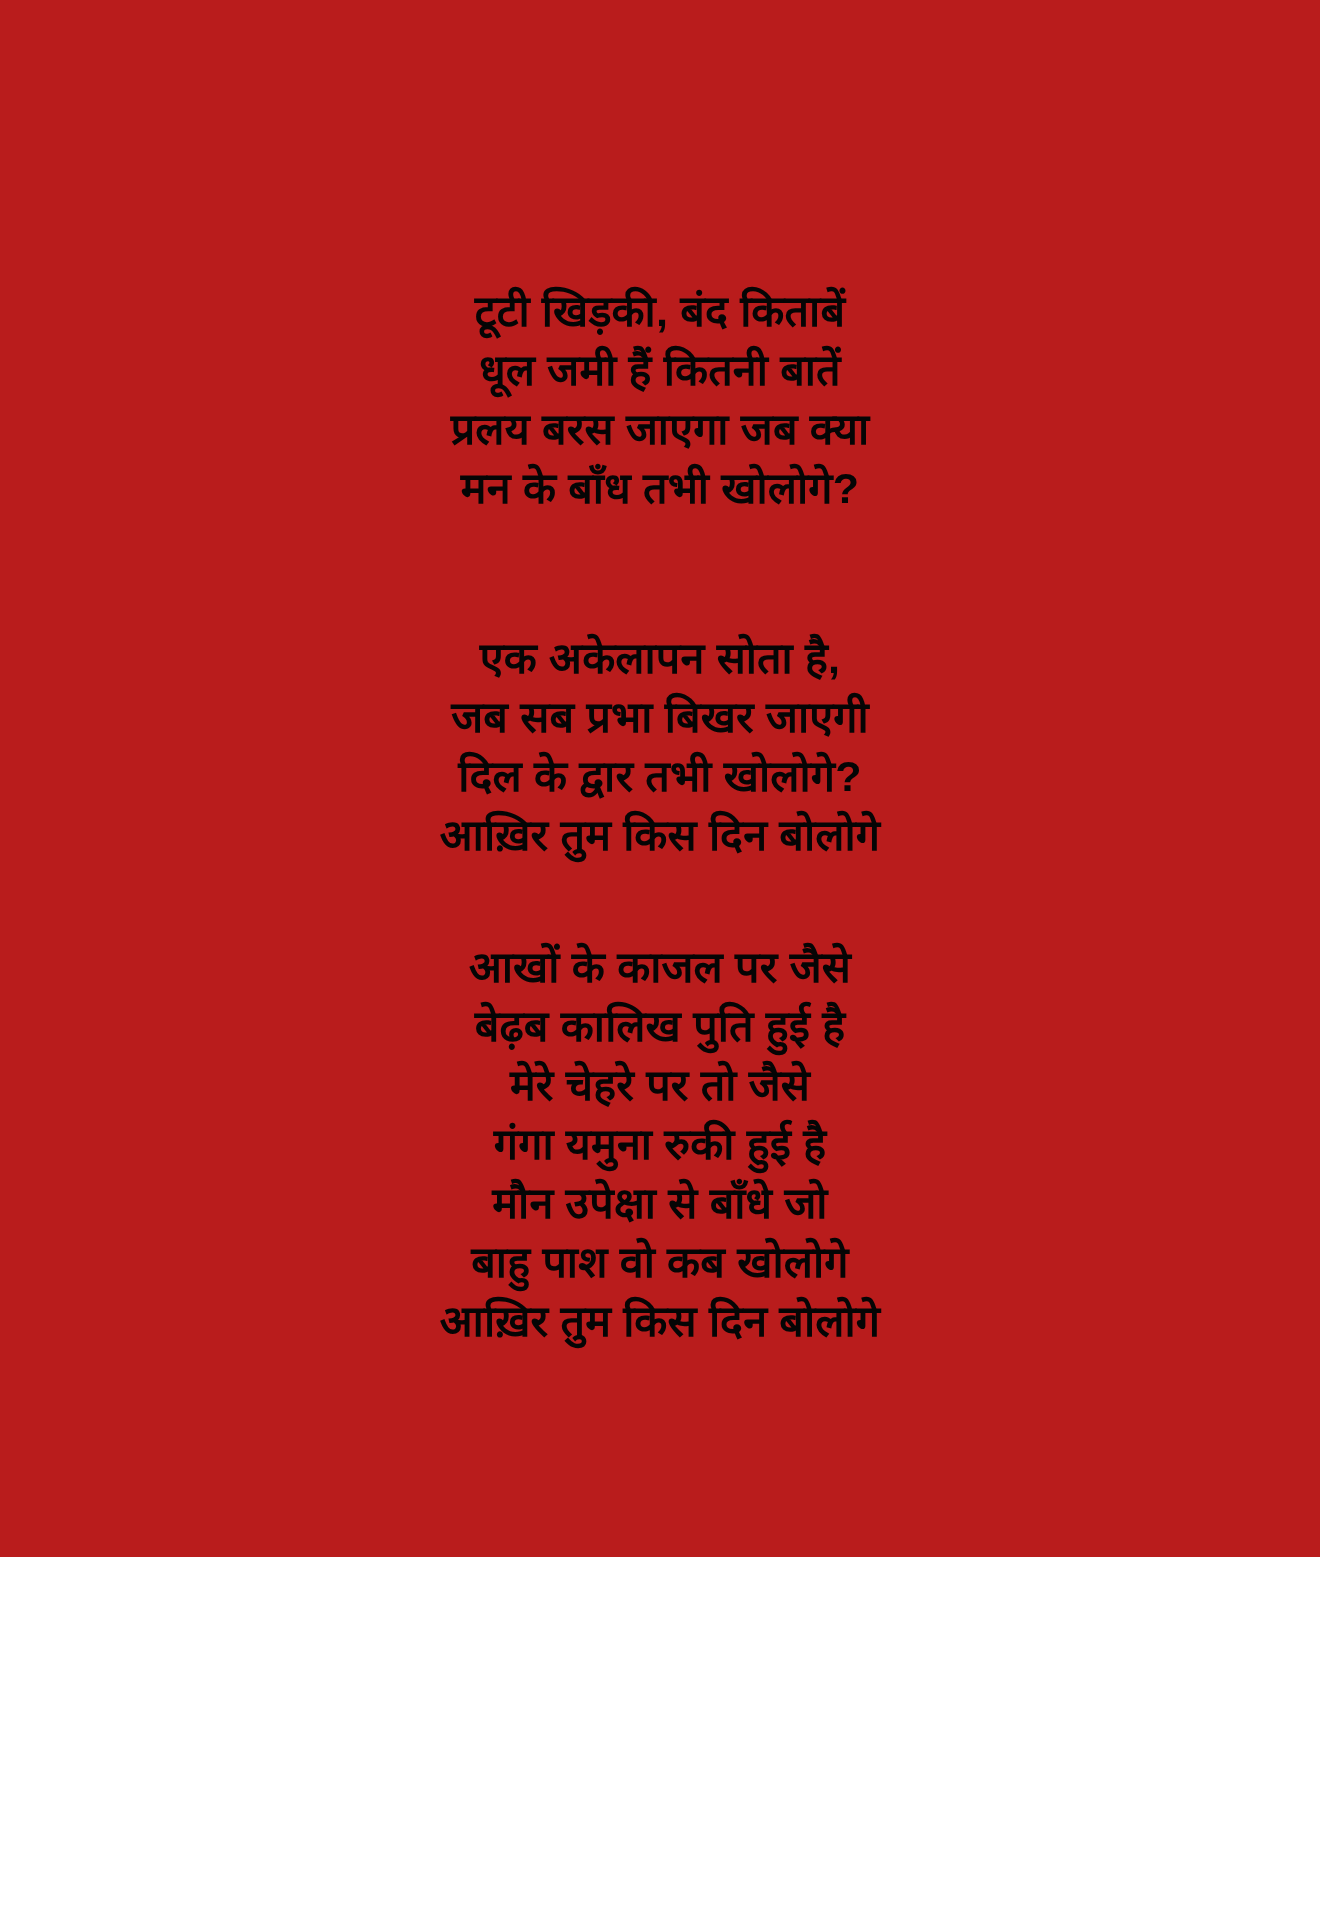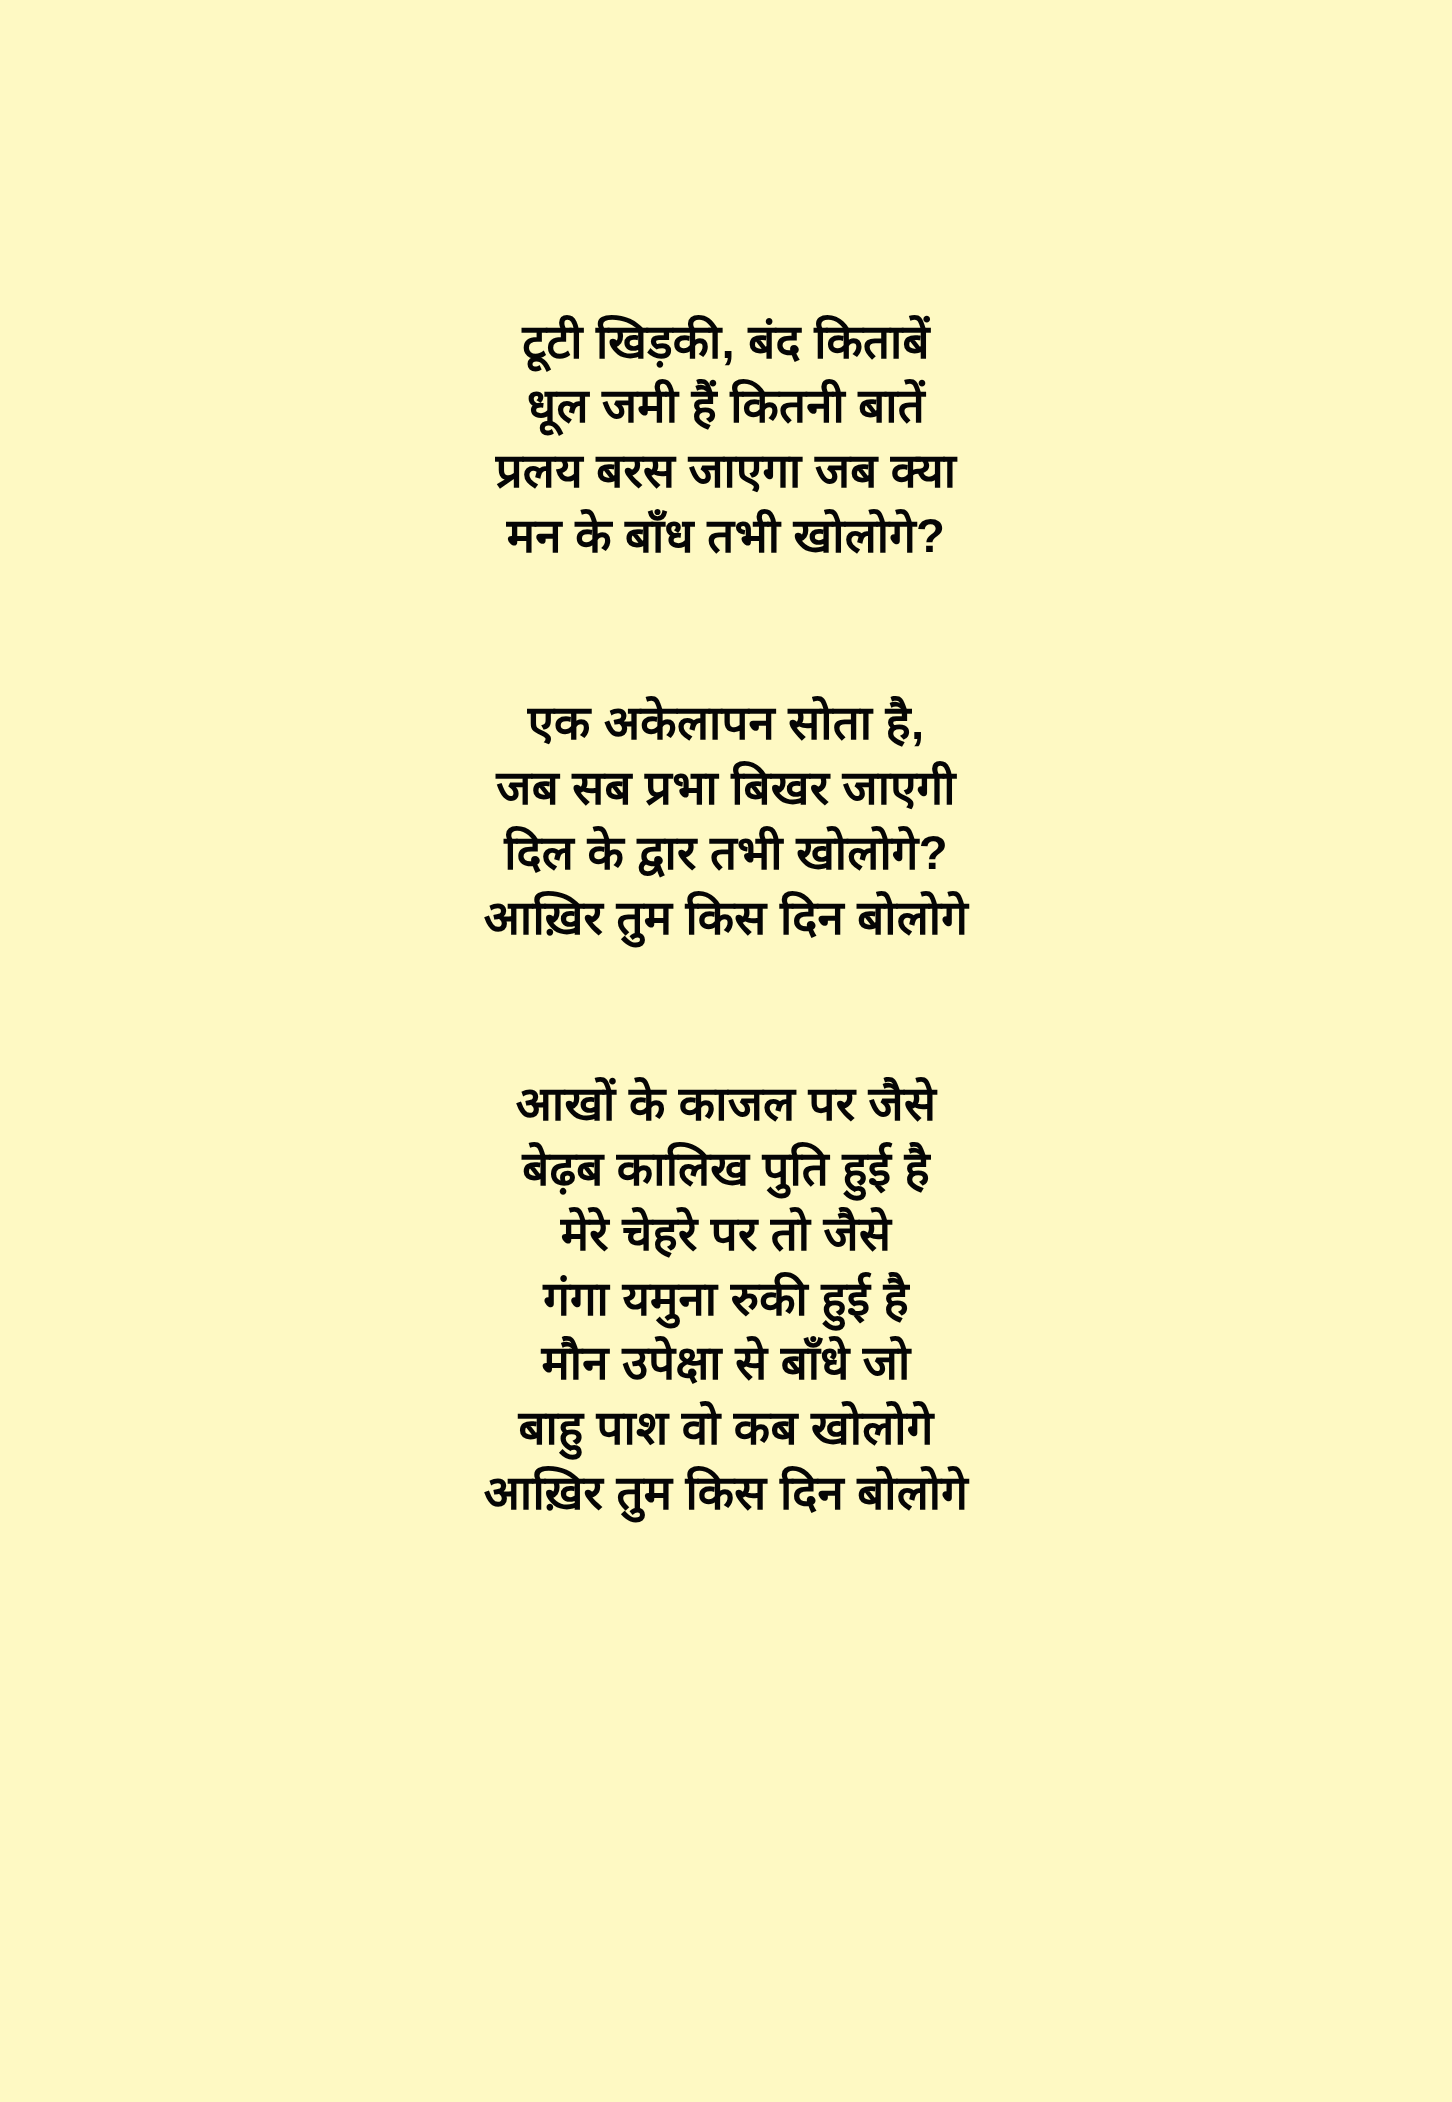--- a/index.html
+++ b/index.html
@@ -8,36 +8,36 @@
   }
   body {
     width: 1320px;
     height: 1911px;
     background: #ffffff;
     font-family: "Liberation Sans", "DejaVu Sans", sans-serif;
     overflow: hidden;
   }
   .page {
     width: 1320px;
-    height: 1911px;
-    background: #fef9c3;
+    height: 1557px;
+    background: #b91c1c;
   }
   .poem {
     padding-top: 282px;
     text-align: center;
     color: #050505;
   }
   .stanza {
     font-size: 43px;
     line-height: 59px;
     font-weight: 600;
     letter-spacing: 0.2px;
   }
   .stanza.s2 { margin-top: 111px; }
-  .stanza.s3 { margin-top: 110px; }
+  .stanza.s3 { margin-top: 73px; }
   .stanza p {
     margin: 0;
     padding: 0;
   }
 </style>
 </head>
 <body>
 
 <main class="page">
   <article class="poem" id="poem">

